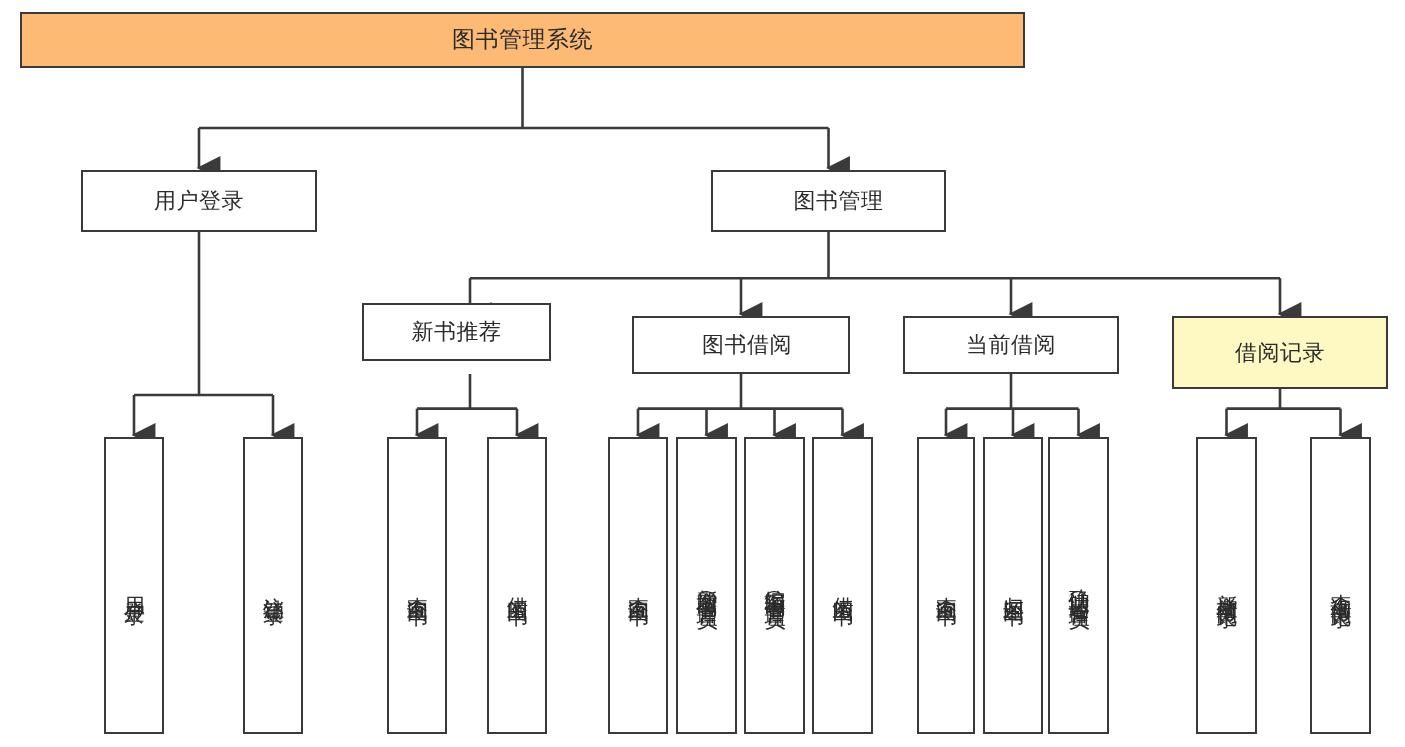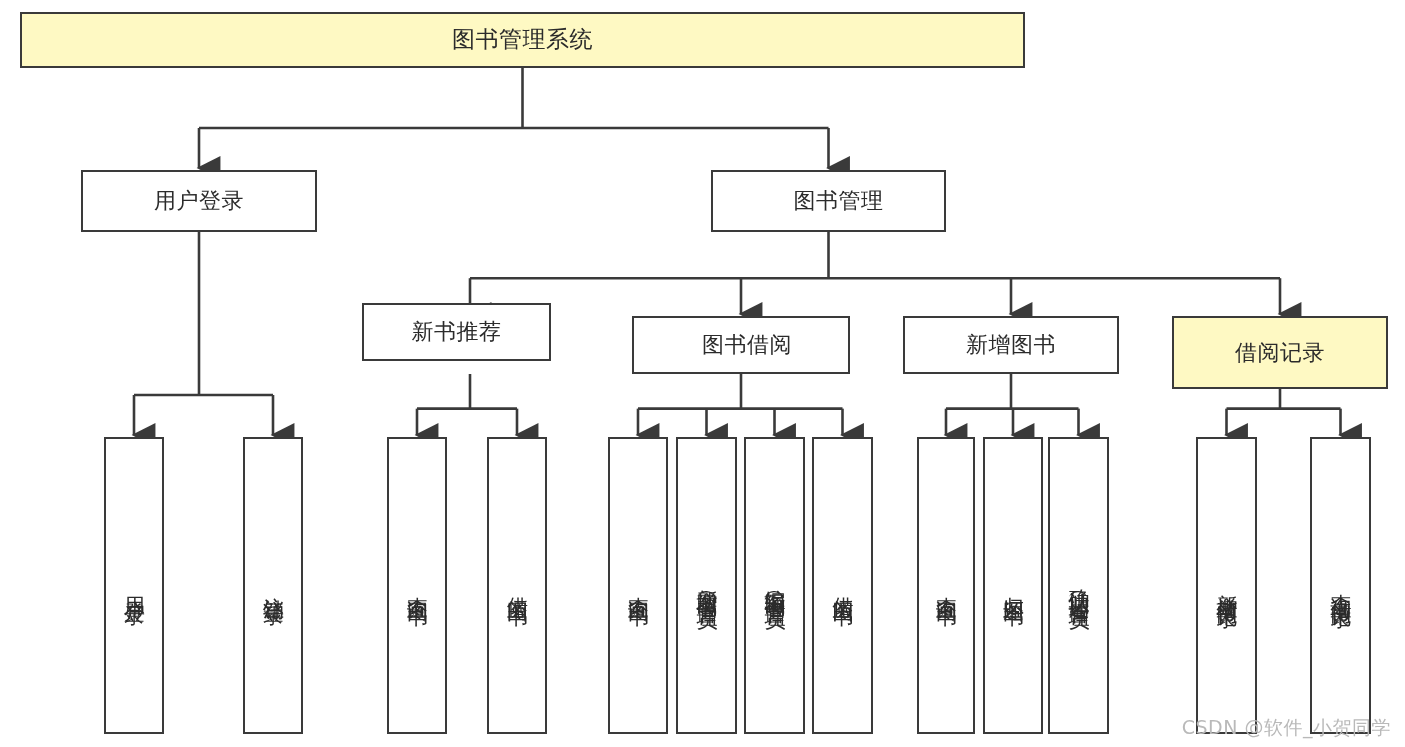--- a/index.html
+++ b/index.html
@@ -115,37 +115,37 @@
         <path d="M 1013 408.65 L 1013 435" marker-end="url(#arrow)"></path>
         <path d="M 1078.5 408.65 L 1078.5 435" marker-end="url(#arrow)"></path>
         <path d="M 1280 374 L 1280 408.65"></path>
         <path d="M 1226.5 408.65 L 1340.5 408.65"></path>
         <path d="M 1226.5 408.65 L 1226.5 435" marker-end="url(#arrow)"></path>
         <path d="M 1340.5 408.65 L 1340.5 435" marker-end="url(#arrow)"></path>
       </g>
   </svg>
 
   <div id="nodes-layer">
-      <div class="node h root" style="left: 20px; top: 12px; width: 1005px; height: 56px; border-color: rgb(58, 58, 58); background: #fef9c3; color: rgb(43, 43, 43);">
+      <div class="node h root" style="left: 20px; top: 12px; width: 1005px; height: 56px; border-color: rgb(58, 58, 58); background: #fdba74; color: rgb(43, 43, 43);">
         <span class="node-label">图书管理系统</span>
       </div>
       <div class="node h" style="left: 81px; top: 170px; width: 236px; height: 62px; border-color: rgb(58, 58, 58); background: rgb(255, 255, 255); color: rgb(43, 43, 43);">
         <span class="node-label">用户登录</span>
       </div>
       <div class="node h" style="left: 711px; top: 170px; width: 235px; height: 62px; border-color: rgb(58, 58, 58); background: rgb(255, 255, 255); color: rgb(43, 43, 43); padding-left: 20px;">
         <span class="node-label">图书管理</span>
       </div>
       <div class="node h" style="left: 362px; top: 303px; width: 189px; height: 58px; border-color: rgb(58, 58, 58); background: rgb(255, 255, 255); color: rgb(43, 43, 43);">
         <span class="node-label">新书推荐</span>
       </div>
       <div class="node h" style="left: 632px; top: 316px; width: 218px; height: 58px; border-color: rgb(58, 58, 58); background: rgb(255, 255, 255); color: rgb(43, 43, 43); padding-left: 12px;">
         <span class="node-label">图书借阅</span>
       </div>
       <div class="node h" style="left: 903px; top: 316px; width: 216px; height: 58px; border-color: rgb(58, 58, 58); background: rgb(255, 255, 255); color: rgb(43, 43, 43);">
-        <span class="node-label">新增图书</span>
+        <span class="node-label">当前借阅</span>
       </div>
       <div class="node h" style="left: 1172px; top: 316px; width: 216px; height: 73px; border-color: rgb(58, 58, 58); background: #fef9c3; color: rgb(43, 43, 43);">
         <span class="node-label">借阅记录</span>
       </div>
       <div class="node v" style="left: 104px; top: 437px; width: 60px; height: 297px; border-color: rgb(58, 58, 58); background: rgb(255, 255, 255); color: rgb(43, 43, 43);">
         <span class="node-label">用户登录</span>
       </div>
       <div class="node v" style="left: 243px; top: 437px; width: 60px; height: 297px; border-color: rgb(58, 58, 58); background: rgb(255, 255, 255); color: rgb(43, 43, 43);">
         <span class="node-label">注销登录</span>
       </div>
@@ -177,14 +177,13 @@
         <span class="node-label">确认归还（管理员）</span>
       </div>
       <div class="node v" style="left: 1196px; top: 437px; width: 61px; height: 297px; border-color: rgb(58, 58, 58); background: rgb(255, 255, 255); color: rgb(43, 43, 43);">
         <span class="node-label">新增借阅记录</span>
       </div>
       <div class="node v" style="left: 1310px; top: 437px; width: 61px; height: 297px; border-color: rgb(58, 58, 58); background: rgb(255, 255, 255); color: rgb(43, 43, 43);">
         <span class="node-label">查询借阅记录</span>
       </div>
     </div>
 
-  <div id="watermark">CSDN @软件_小贺同学</div>
 </div>
 
 </body></html>

